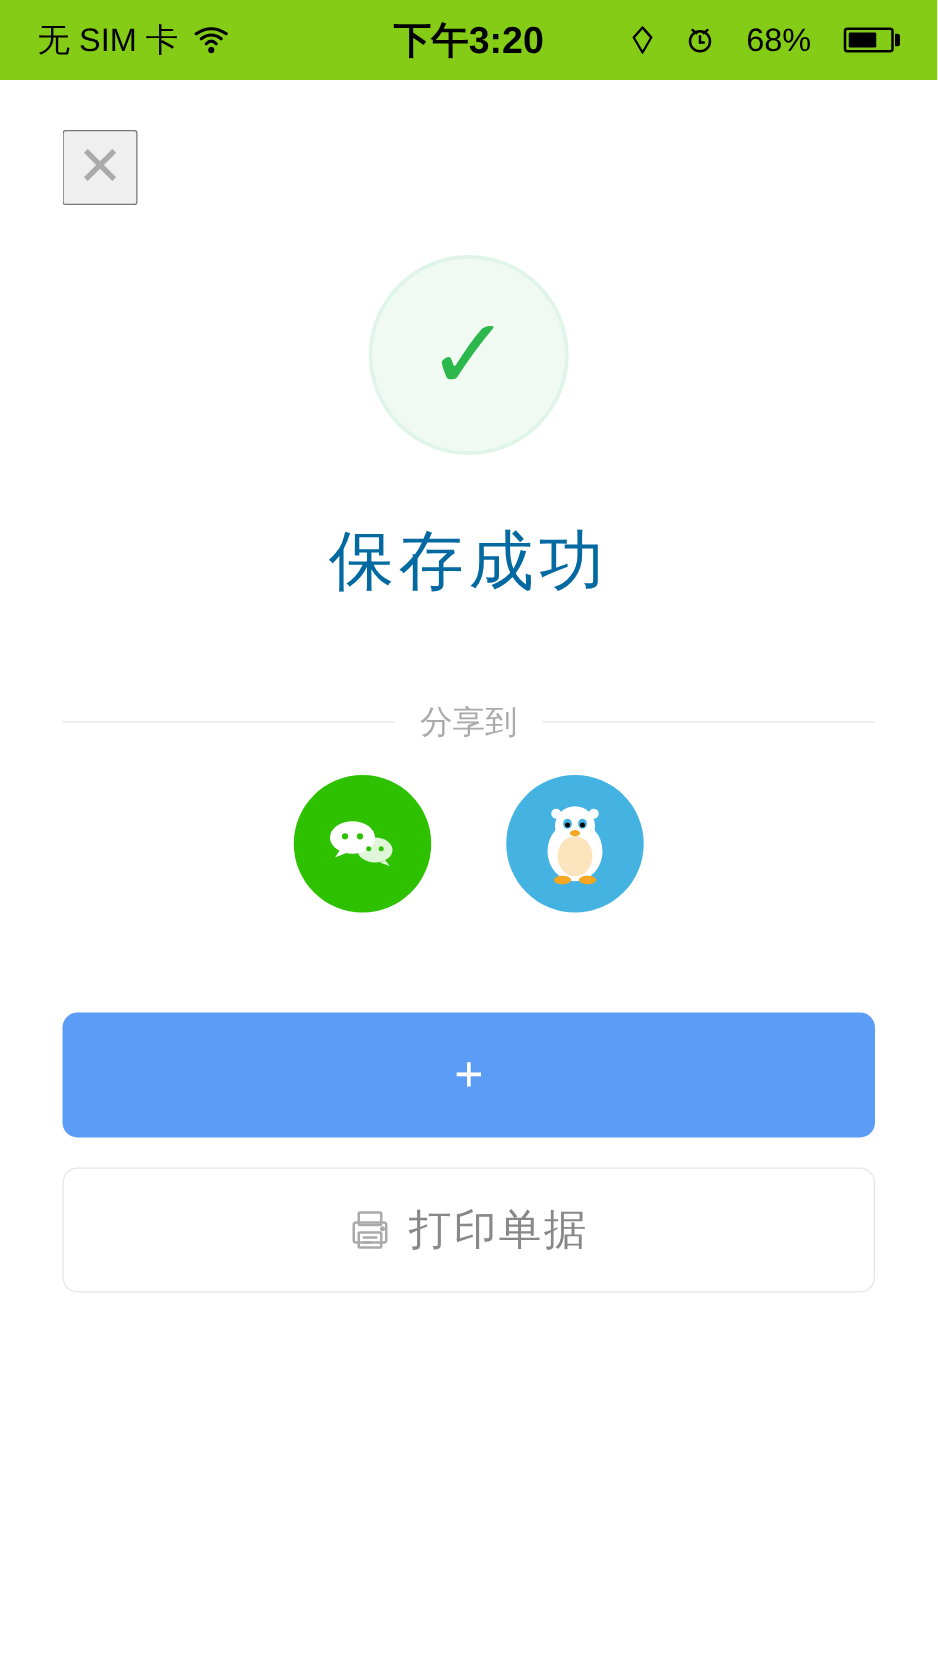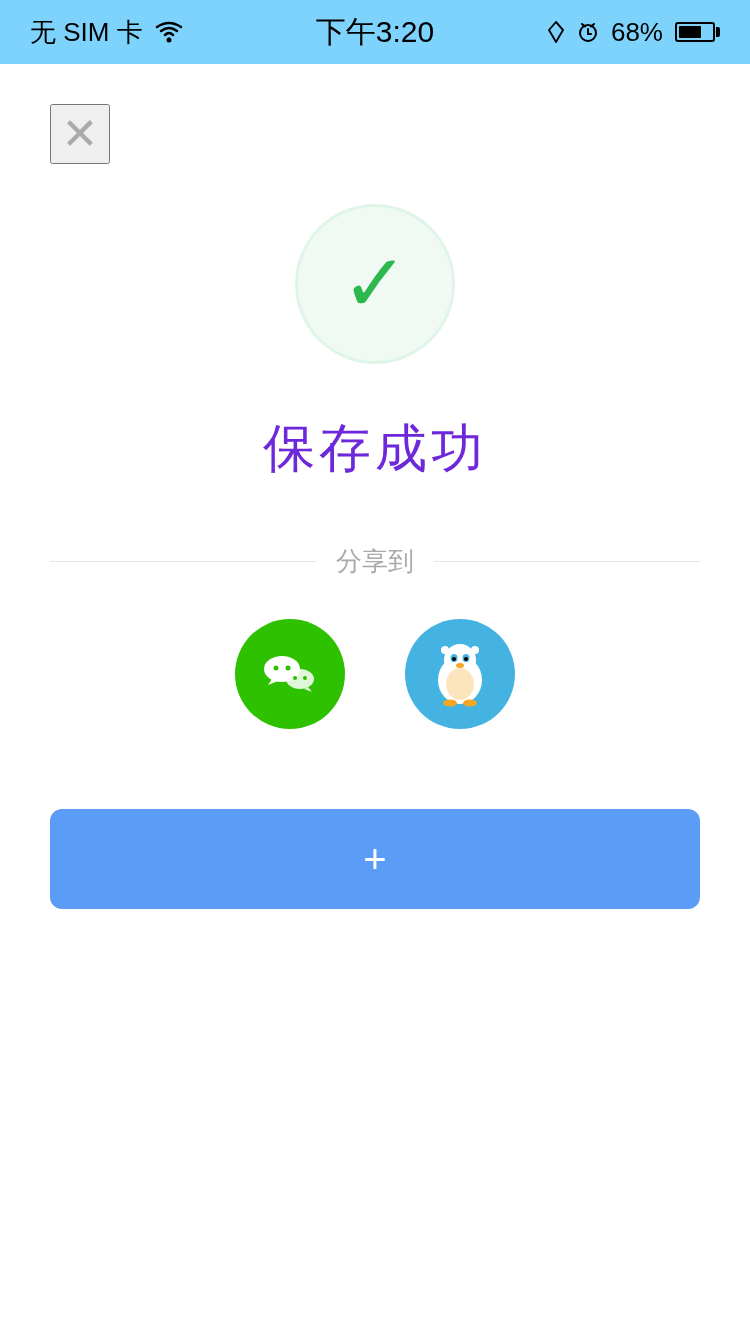--- a/index.html
+++ b/index.html
@@ -11,46 +11,46 @@
       background: #ffffff;
       font-family: -apple-system, "PingFang SC", "Helvetica Neue", Arial, sans-serif;
       position: relative;
       overflow-x: hidden;
     }
 
     
     .status-bar {
       width: 100%;
       height: 64px;
-      background: #7dd3fc;
+      background: #84cc16;
       display: flex;
       align-items: center;
       justify-content: space-between;
       padding: 11px 30px;
       font-size: 28px;
     }
     .status-left {
       display: flex;
       align-items: center;
       gap: 12px;
       font-size: 26px;
       color: #000;
     }
     .status-center {
       font-size: 30px;
-      font-weight: 400;
+      font-weight: 700;
       color: #000;
       position: absolute;
       left: 50%;
       transform: translateX(-50%);
     }
     .status-right {
       display: flex;
       align-items: center;
-      gap: 12px;
+      gap: 26px;
       font-size: 26px;
       color: #000;
       justify-content: flex-end;
     }
 
     
     .content {
       width: 100%;
       padding: 40px 50px 60px;
       display: flex;
@@ -90,33 +90,33 @@
     .checkmark {
       color: #2db84d;
       font-size: 80px;
       line-height: 1;
     }
 
     
     .success-title {
       font-size: 52px;
       font-weight: 400;
-      color: #6d28d9;
-      margin-bottom: 60px;
+      color: #0369a1;
+      margin-bottom: 76px;
       letter-spacing: 4px;
     }
 
     
     .share-divider {
       width: 100%;
       position: relative;
       display: flex;
       align-items: center;
       justify-content: flex-end;
-      margin-bottom: 40px;
+      margin-bottom: 25px;
     }
     .share-divider::before,
     .share-divider::after {
       content: '';
       flex: 1;
       height: 1px;
       background: #e5e5e5;
     }
     .share-label {
       font-size: 26px;
@@ -329,16 +329,27 @@
       </svg>
     </button>
   </div>
 
   <div class="action-buttons">
 
     <button class="btn-primary">
       <span class="btn-plus">+</span>
     </button>
 
+    <button class="btn-secondary">
+      <svg width="34" height="32" viewBox="0 0 34 32">
+        <rect x="4" y="10" width="26" height="16" rx="2" fill="none" stroke="#aaaaaa" stroke-width="2"></rect>
+        <rect x="8" y="2" width="18" height="10" rx="1" fill="none" stroke="#aaaaaa" stroke-width="2"></rect>
+        <rect x="8" y="18" width="18" height="12" rx="1" fill="none" stroke="#aaaaaa" stroke-width="2"></rect>
+        <rect x="11" y="21" width="12" height="2" rx="1" fill="#aaaaaa"></rect>
+        <rect x="11" y="25" width="8" height="2" rx="1" fill="#aaaaaa"></rect>
+        <circle cx="27" cy="15" r="2" fill="#aaaaaa"></circle>
+      </svg>
+      <span class="btn-secondary-text">打印单据</span>
+    </button>
 
 
   </div>
 </div>
 
 </body></html>

